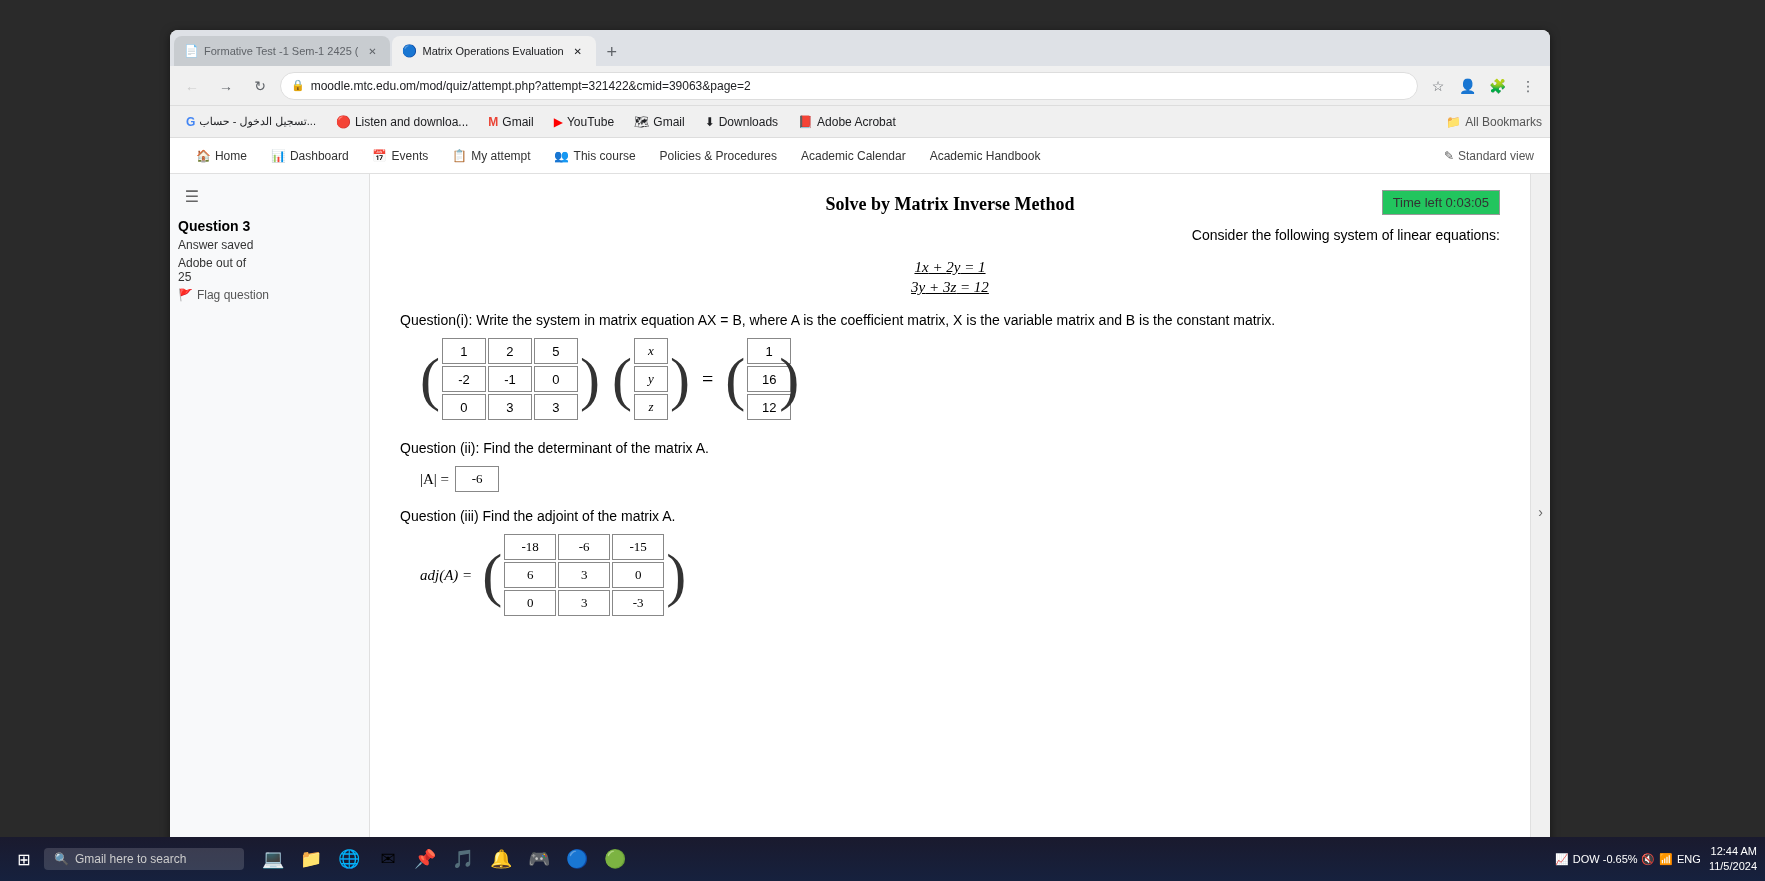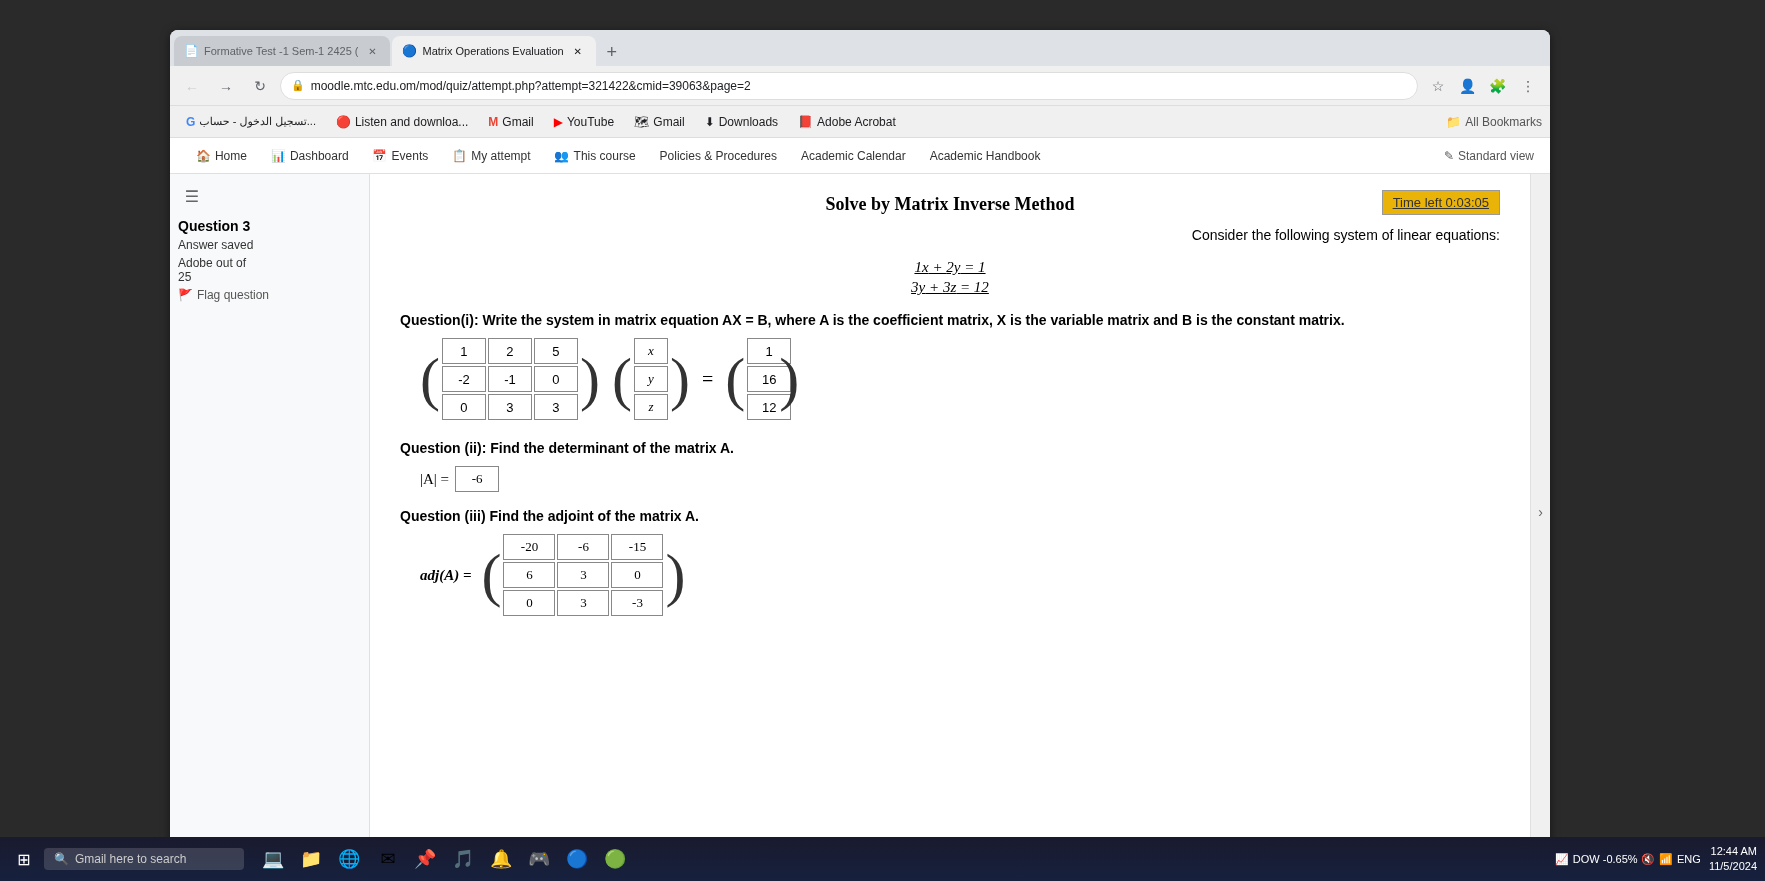--- a/index.html
+++ b/index.html
@@ -254,21 +254,21 @@
       margin: 10px 0 16px;
       font-size: 15px;
       font-family: 'Times New Roman', serif;
     }
     .equation-line {
       margin: 3px 0;
       font-style: italic;
       text-decoration: underline;
     }
     .question-part {
-      font-weight: bold;
+      font-weight: normal;
       font-size: 14px;
       margin: 14px 0 8px;
     }
     .matrix-equation-area {
       display: flex;
       align-items: center;
       gap: 12px;
       margin: 10px 0 20px 20px;
       flex-wrap: wrap;
     }
@@ -346,21 +346,20 @@
     .adjoint-section {
       margin: 10px 0 16px 20px;
       display: flex;
       align-items: center;
       gap: 10px;
       font-size: 15px;
       font-family: 'Times New Roman', serif;
     }
     .adj-label {
       font-style: italic;
-      font-weight: bold;
     }
     .matrix-3x3-wide { grid-template-columns: repeat(3, 52px); }
     .matrix-cell-wide {
       width: 52px;
       height: 26px;
       border: 1px solid #888;
       background: #fff;
       text-align: center;
       font-size: 13px;
       display: flex;
@@ -370,22 +369,21 @@
 
     
     .time-left {
       position: absolute;
       top: 16px;
       right: 30px;
       border: 1px solid #999;
       padding: 4px 10px;
       font-size: 13px;
       color: #333;
-      background: #eab308;
-      text-decoration: underline;
+      background: #22c55e;
     }
 
     
     .right-collapse {
       width: 20px;
       background: #f0f0f0;
       border-left: 1px solid #e0e0e0;
       display: flex;
       align-items: center;
       justify-content: center;
@@ -683,21 +681,21 @@
 
       <div class="question-part">Question (iii) Find the adjoint of the matrix A.</div>
 
       <div class="adjoint-section">
         <span class="adj-label">
           <em>adj(A)</em> =
         </span>
         <div class="matrix-container">
           <span class="bracket-left">(</span>
           <div class="matrix-cells matrix-3x3-wide">
-            <div class="matrix-cell-wide">-20</div>
+            <div class="matrix-cell-wide">-18</div>
             <div class="matrix-cell-wide">-6</div>
             <div class="matrix-cell-wide">-15</div>
             <div class="matrix-cell-wide">6</div>
             <div class="matrix-cell-wide">3</div>
             <div class="matrix-cell-wide">0</div>
             <div class="matrix-cell-wide">0</div>
             <div class="matrix-cell-wide">3</div>
             <div class="matrix-cell-wide">-3</div>
           </div>
           <span class="bracket-right">)</span>

